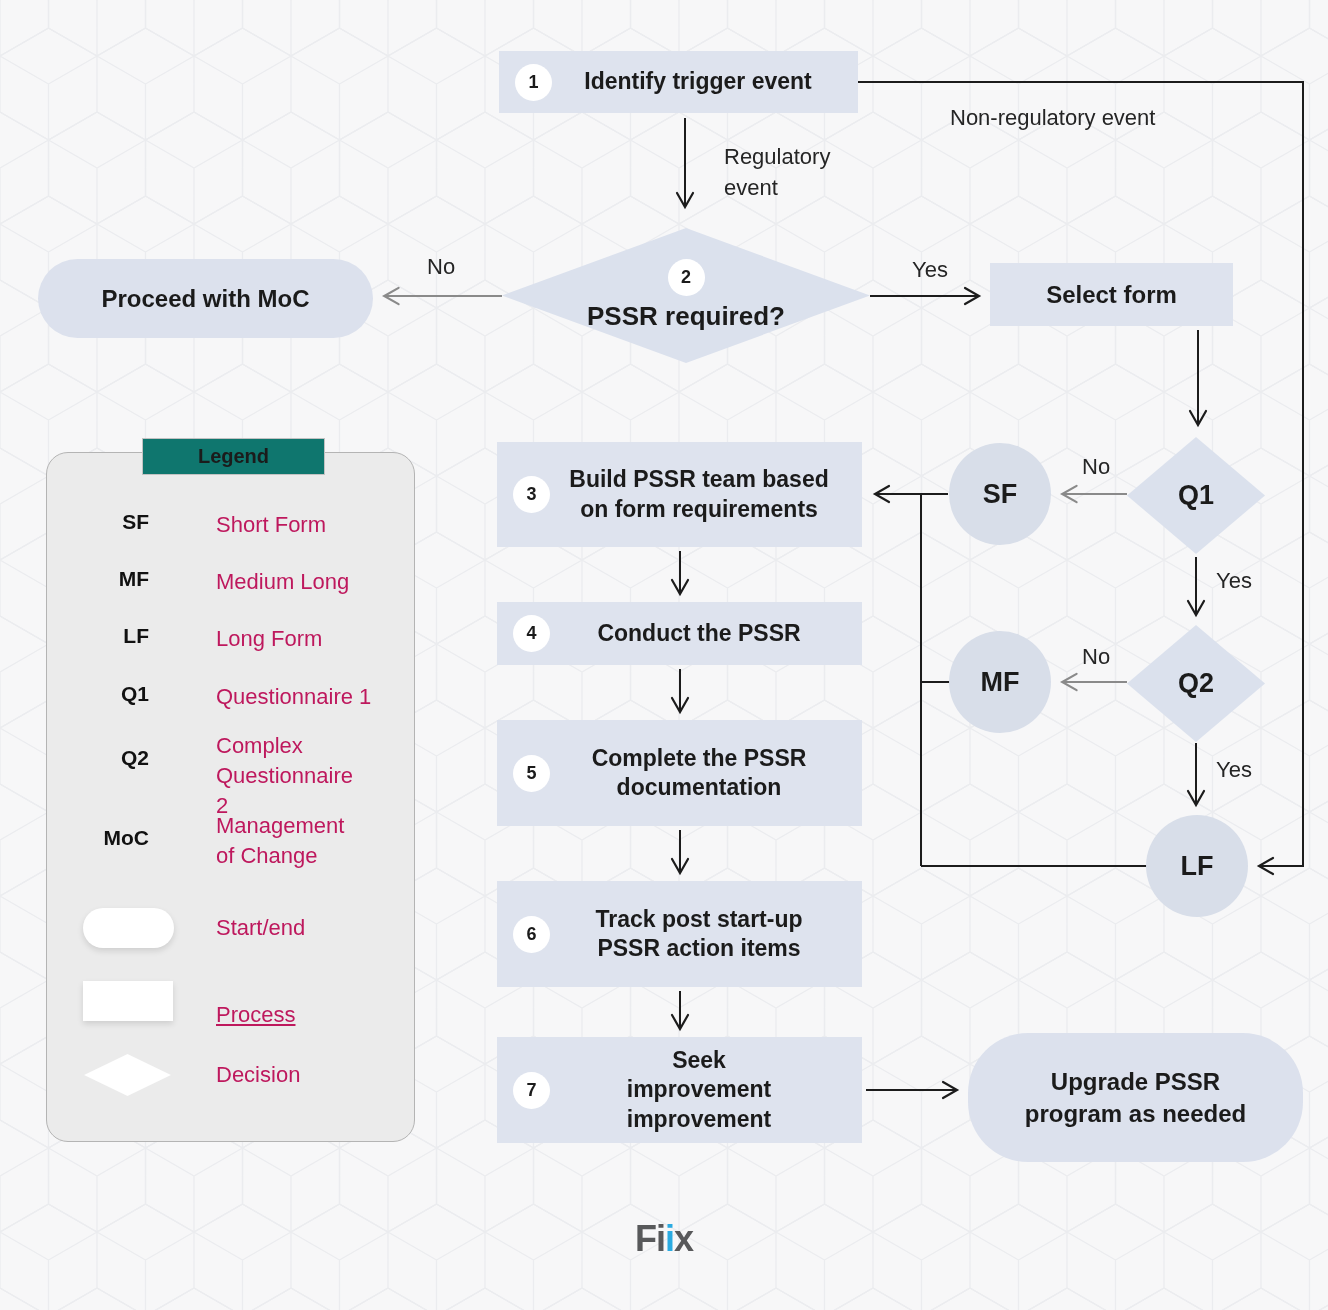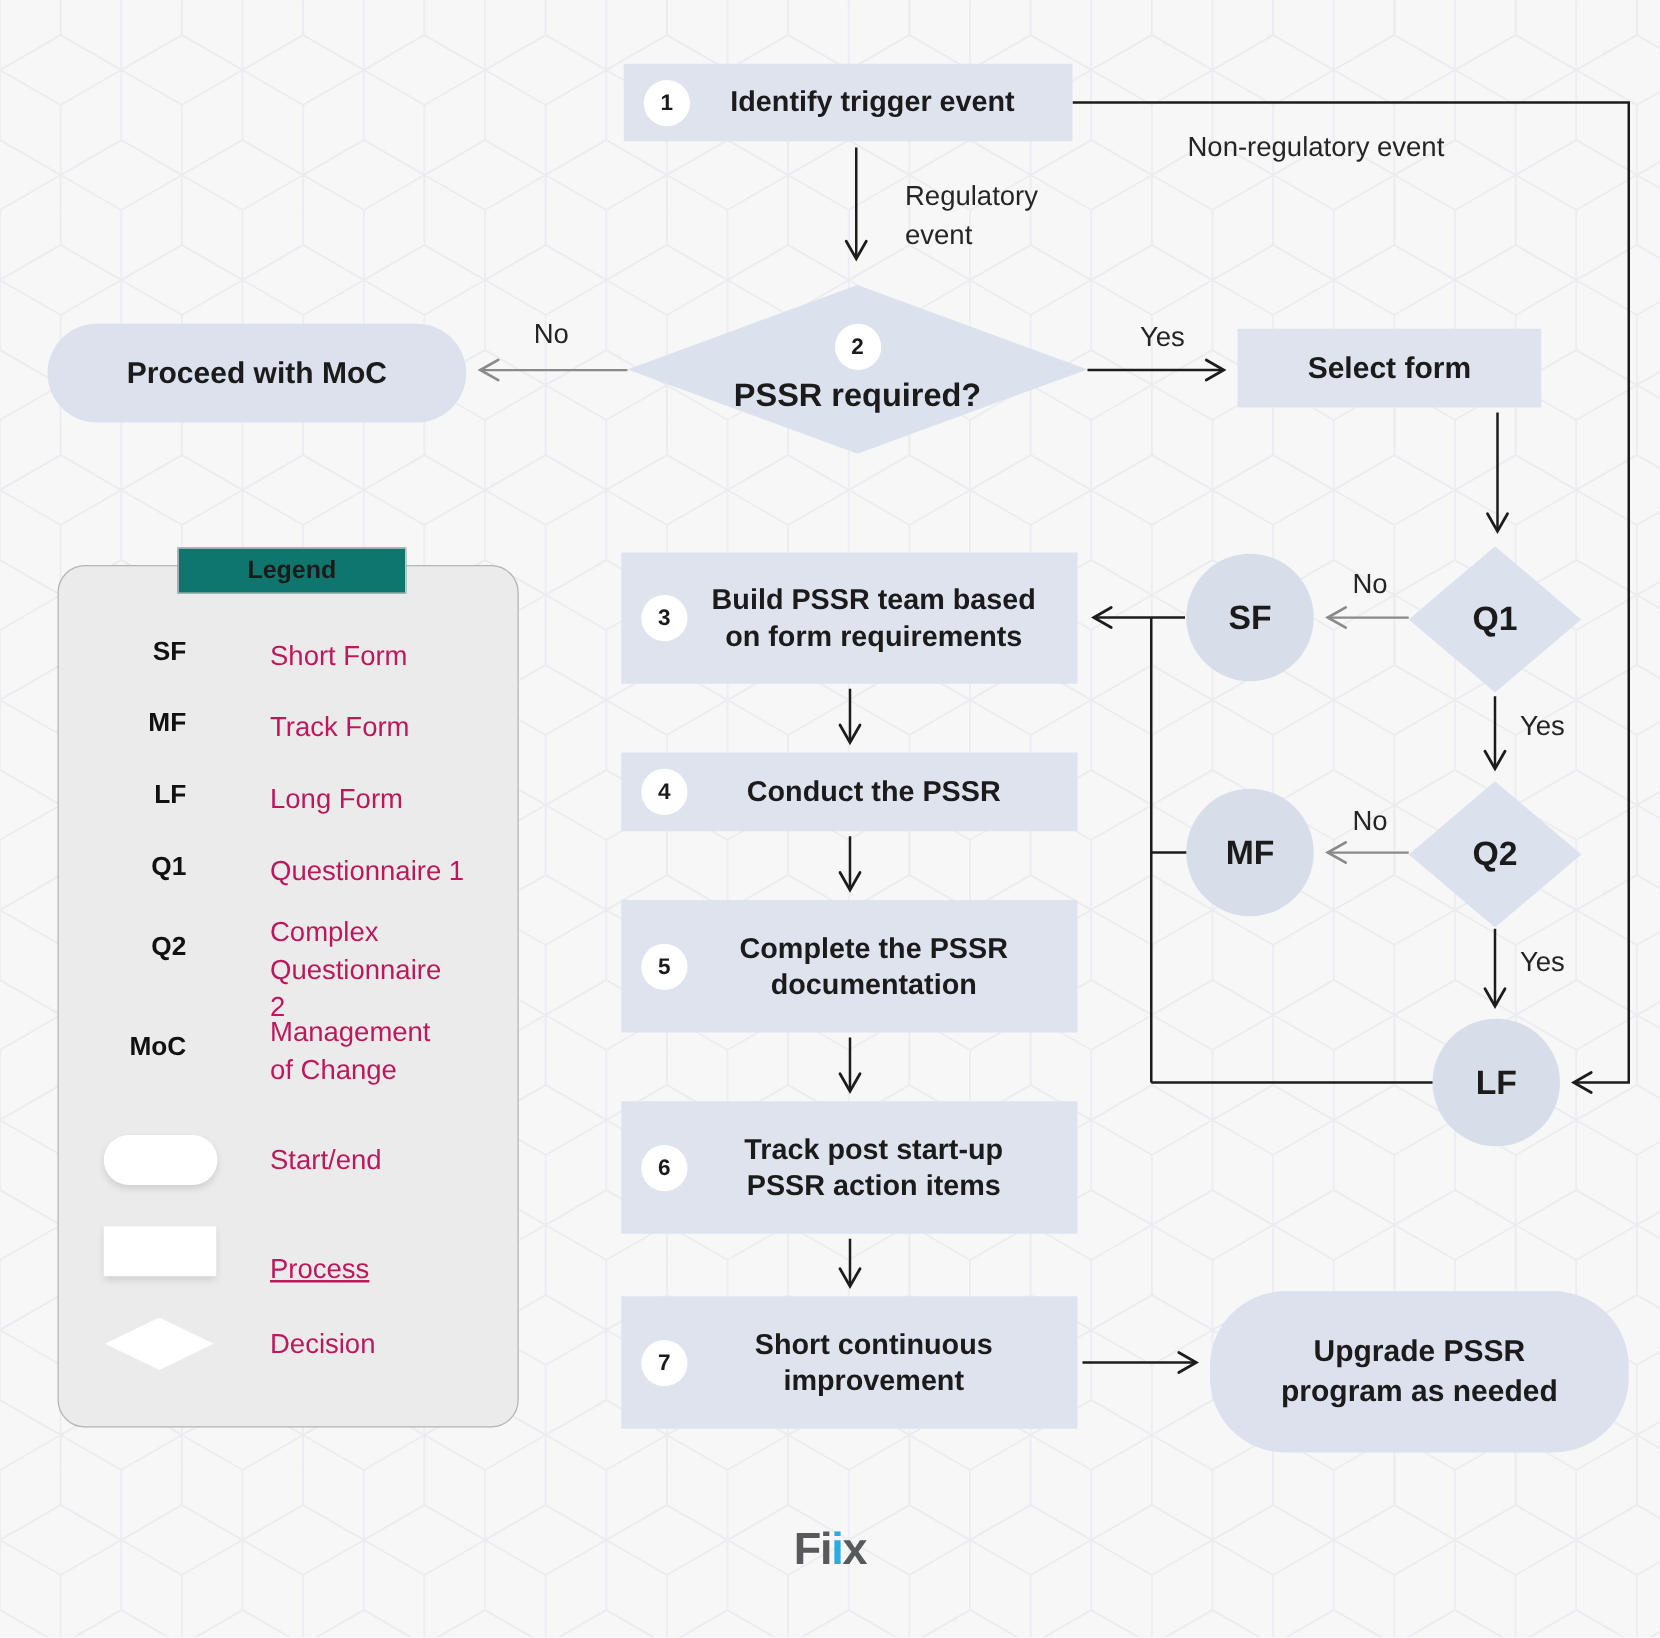--- a/index.html
+++ b/index.html
@@ -172,21 +172,21 @@
     <span class="txt"><span class="inner" style="max-width:240px;">Complete the PSSR documentation</span></span>
   </div>
 
   <div class="node proc" style="left:497px;top:881px;width:365px;height:106px;">
     <span class="numcirc">6</span>
     <span class="txt"><span class="inner" style="max-width:240px;">Track post start-up PSSR action items</span></span>
   </div>
 
   <div class="node proc" style="left:497px;top:1037px;width:365px;height:106px;">
     <span class="numcirc">7</span>
-    <span class="txt"><span class="inner" style="max-width:200px;">Short continuous improvement</span></span>
+    <span class="txt"><span class="inner" style="max-width:200px;">Seek improvement improvement</span></span>
   </div>
 
   <div class="node diamond small" style="left:1127px;top:437px;width:138px;height:117px;">
     <span>Q1</span>
   </div>
   <div class="node diamond small" style="left:1127px;top:625px;width:138px;height:117px;">
     <span>Q2</span>
   </div>
 
   <div class="node circle" style="left:949px;top:443px;width:102px;height:102px;">
@@ -212,21 +212,21 @@
   <div class="elabel" style="left:1082px;top:641px;">No</div>
   <div class="elabel" style="left:1216px;top:754px;">Yes</div>
 
   <div class="legend">
     <div style="position:absolute;top:57px;left:0;right:22px;">
       <span class="lkey">SF</span>
       <span class="ldesc">Short Form</span>
     </div>
     <div style="position:absolute;top:114px;left:0;right:22px;">
       <span class="lkey">MF</span>
-      <span class="ldesc">Track Form</span>
+      <span class="ldesc">Medium Long</span>
     </div>
     <div style="position:absolute;top:171px;left:0;right:22px;">
       <span class="lkey">LF</span>
       <span class="ldesc">Long Form</span>
     </div>
     <div style="position:absolute;top:229px;left:0;right:22px;">
       <span class="lkey">Q1</span>
       <span class="ldesc">Questionnaire 1</span>
     </div>
     <div style="position:absolute;top:278px;left:0;right:22px;">

